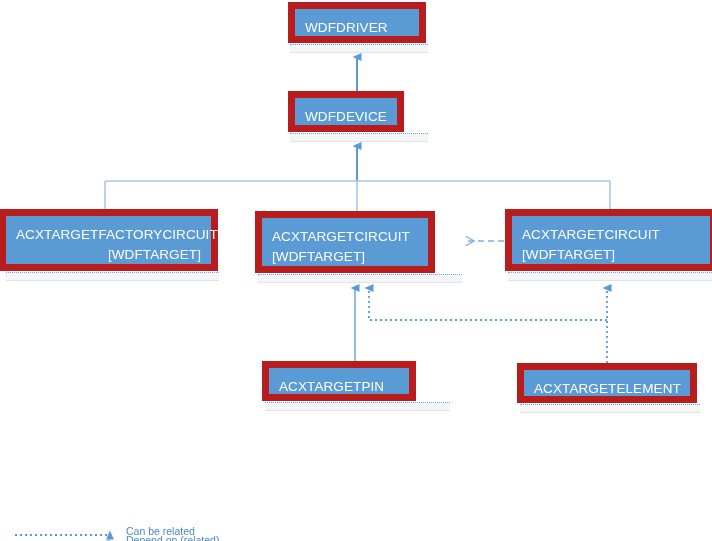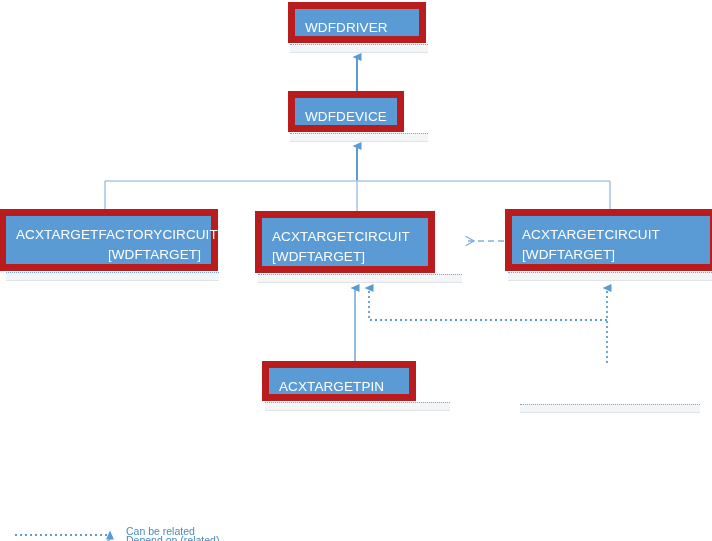--- a/index.html
+++ b/index.html
@@ -170,20 +170,23 @@
 
   <div class="node" style="left:505px; top:209px; width:212px; height:62px;">
     <span class="node-label">ACXTARGETCIRCUIT
 [WDFTARGET]</span>
   </div>
 
   <div class="node" style="left:262px; top:361px; width:154px; height:40px;">
     <span class="node-label">ACXTARGETPIN</span>
   </div>
 
+  <div class="node" style="left:517px; top:363px; width:180px; height:40px;">
+    <span class="node-label">ACXTARGETELEMENT</span>
+  </div>
 
   <div id="legend">
 
 
     <div class="legend-row" style="top:24px;margin-top:45px;">
       <svg class="legend-art" viewBox="0 0 112 26" width="112" height="26">
         <line x1="1" y1="13" x2="96" y2="13" stroke="#7fb0de" stroke-width="1.5" stroke-dasharray="7,5" marker-end="url(#arrow-open)"></line>
       </svg>
       <span class="legend-text">Depend on (related)</span>
     </div>

